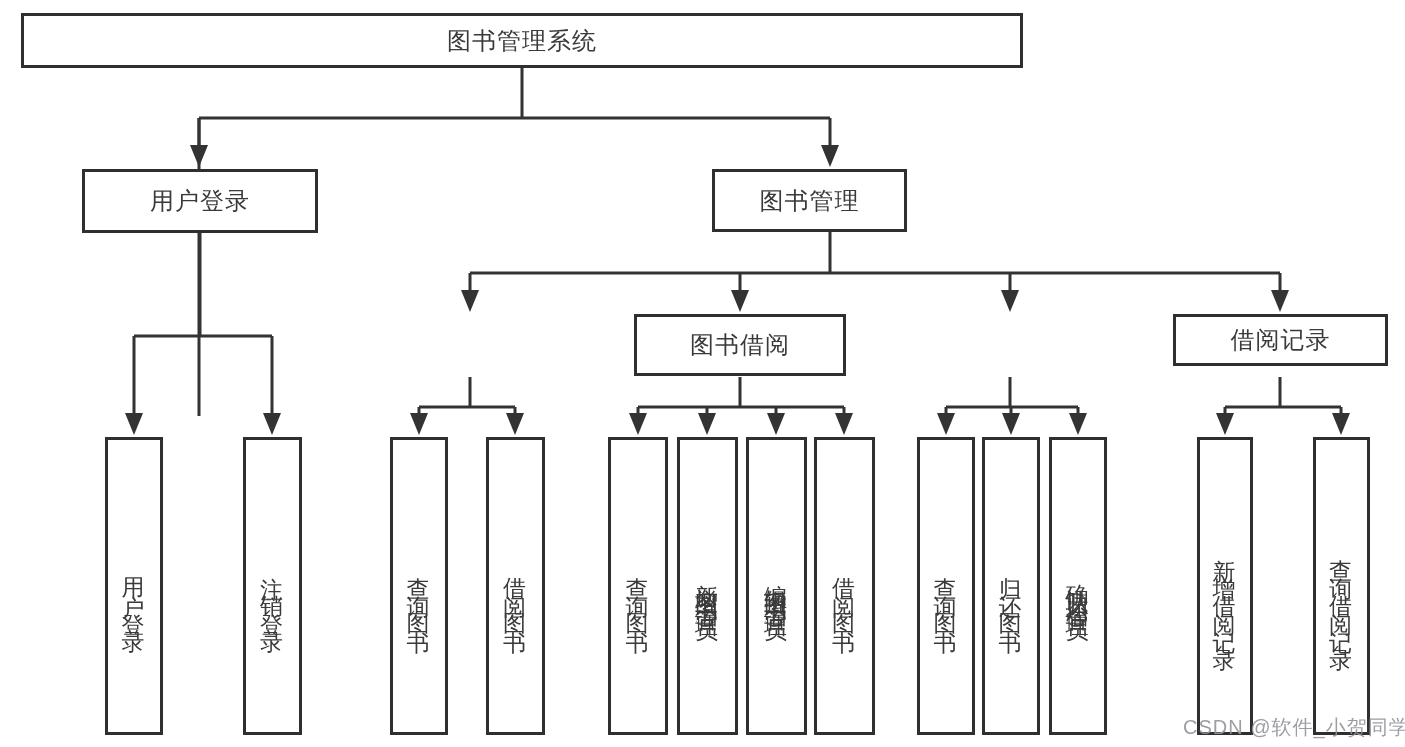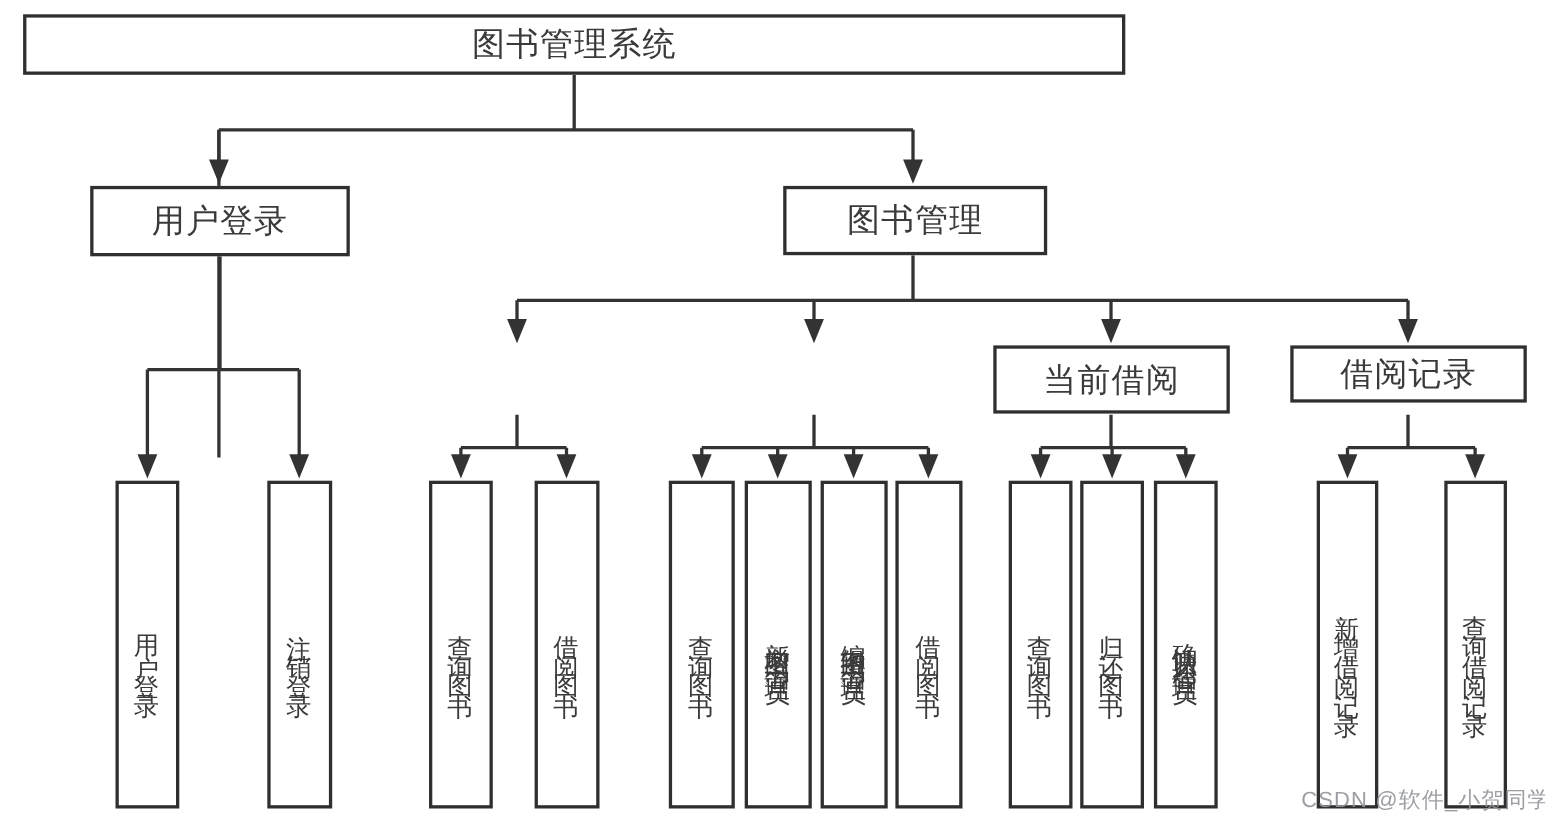--- a/index.html
+++ b/index.html
@@ -5,21 +5,21 @@
   html,body{margin:0;padding:0;background:#fff;}
   .stage{
     position:relative;width:1405px;height:747px;background:#ffffff;
     font-family:"Liberation Sans","DejaVu Sans",sans-serif;color:#3a3a3a;
     overflow:hidden;
   }
   svg.connectors{position:absolute;left:0;top:0;z-index:0;}
   .box{
     position:absolute;box-sizing:border-box;background:#ffffff;
     border:3px solid #2f2f2f;display:flex;align-items:center;justify-content:center;
-    z-index:1;font-size:30px;letter-spacing:1px;
+    z-index:1;font-size:24px;letter-spacing:1px;
   }
   .leaf{
     writing-mode:vertical-rl;text-orientation:mixed;
     font-size:23px;letter-spacing:18px;
   }
   .leaf.long{letter-spacing:5px;}
   .leaf span{padding-top:18px;}
   .leaf.long span{padding-top:5px;}
   .watermark{
     position:absolute;left:1183px;top:714px;z-index:2;
@@ -75,26 +75,26 @@
     </g>
   </svg>
 
   <div class="box" style="left:21px;top:13px;width:1002px;height:55px">
     <span>图书管理系统</span>
   </div>
 
   <div class="box" style="left:82px;top:169px;width:236px;height:64px">
     <span>用户登录</span>
   </div>
-  <div class="box" style="left:712px;top:169px;width:240px;height:63px">
+  <div class="box" style="left:712px;top:169px;width:195px;height:63px">
     <span>图书管理</span>
   </div>
 
-  <div class="box" style="left:903px;top:314px;width:215px;height:62px">
-    <span>当前借阅</span>
+  <div class="box" style="left:634px;top:314px;width:212px;height:62px">
+    <span>图书借阅</span>
   </div>
   <div class="box" style="left:1173px;top:314px;width:215px;height:52px">
     <span>借阅记录</span>
   </div>
 
   <div class="box leaf" style="left:105px;top:437px;width:58px;height:298px">
     <span>用户登录</span>
   </div>
   <div class="box leaf" style="left:243px;top:437px;width:59px;height:298px">
     <span>注销登录</span>

